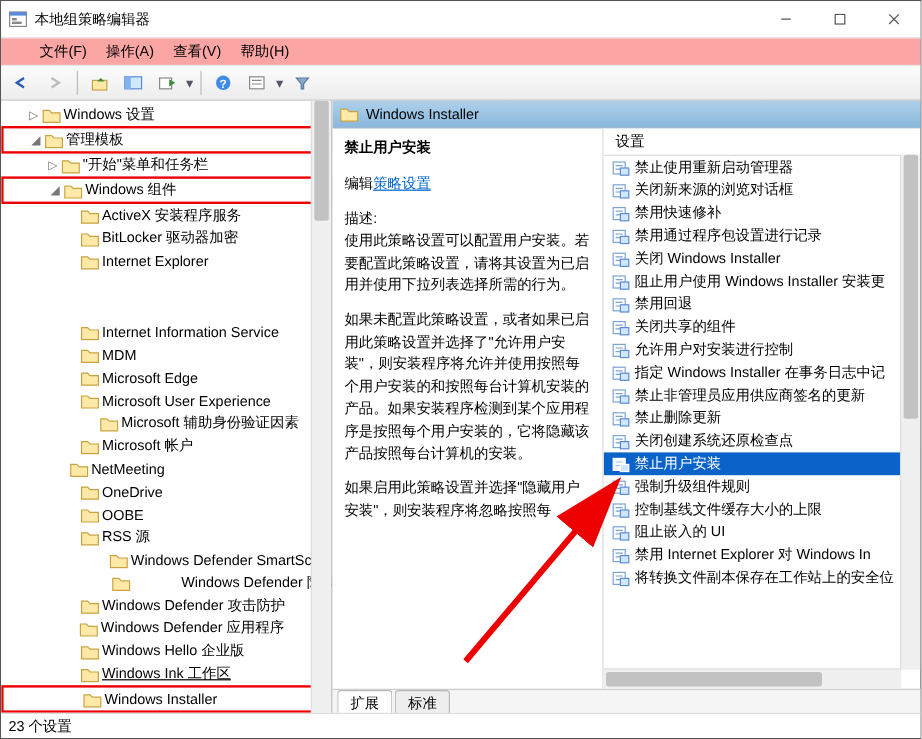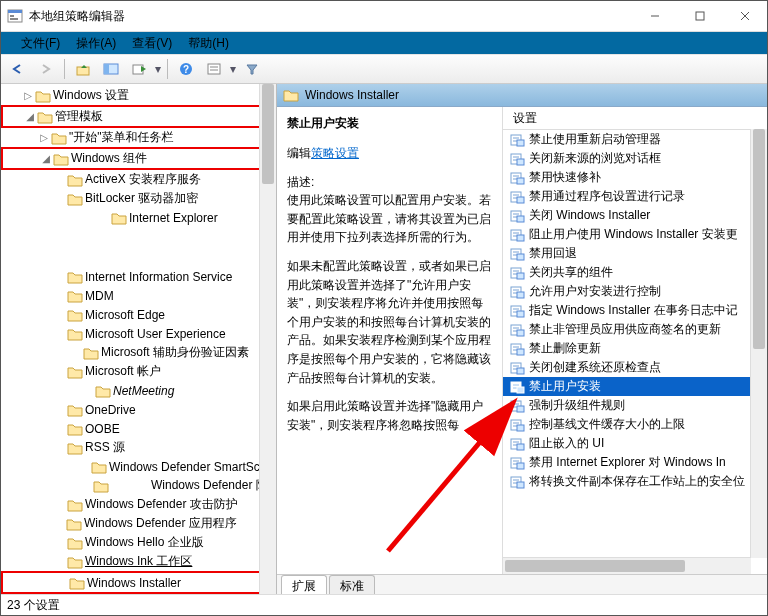--- a/index.html
+++ b/index.html
@@ -3,21 +3,21 @@
 <meta charset="utf-8">
 <style>
 html,body{margin:0;padding:0;font-family:"Microsoft YaHei","Segoe UI",sans-serif;font-size:12px;color:#000;background:#fff;overflow:hidden}
 .window{width:768px;height:616px;border:1px solid #555;background:#fff;position:relative;box-sizing:border-box}
 
 .titlebar{height:30px;display:flex;align-items:center;padding-left:6px;background:#fff;border-bottom:1px solid #ddd}
 .titlebar .appicon{width:16px;height:16px;margin-right:6px}
 .titlebar .title{flex:1;font-size:12px}
 .titlebar .wbtn{width:45px;height:30px;display:flex;align-items:center;justify-content:center;color:#555}
 
-.menubar{height:22px;display:flex;align-items:center;padding-left:12px;background:#0369a1;border-bottom:1px solid #e5e5e5}
+.menubar{height:22px;display:flex;align-items:center;padding-left:24px;background:#fca5a5;border-bottom:1px solid #e5e5e5}
 .menubar .mitem{padding:2px 8px}
 
 .toolbar{height:28px;display:flex;align-items:center;gap:2px;padding:0 4px;background:linear-gradient(#fdfdfd,#ececec);border-bottom:1px solid #ccc}
 .toolbar .tbtn{width:24px;height:22px;display:flex;align-items:center;justify-content:center;border:1px solid transparent;border-radius:2px}
 .toolbar .tdrop{width:8px;display:flex;align-items:center;justify-content:center;color:#556}
 .toolbar .sep{width:1px;height:20px;background:#bbb;margin:0 3px}
 
 .body{position:absolute;top:82px;left:0;right:0;bottom:20px;display:flex;border-top:1px solid #ccc}
 .left{width:275px;border-right:1px solid #bcbcbc;overflow:hidden;position:relative;background:#fff}
 .left-scroll{position:absolute;right:0;top:0;width:16px;height:100%;background:#f0f0f0;border-left:1px solid #ddd}
@@ -201,21 +201,21 @@
           </div>
           <div class="node" style="padding-left: 52px;">
             <span class="tw"></span>
             <span class="fold">
               <svg width="16" height="14">
                 <polygon points="1,3 6,3 8,5 15,5 15,13 1,13" fill="#ffe9a8" stroke="#caa33f"></polygon>
               </svg>
             </span>
             <span class="lbl">BitLocker 驱动器加密</span>
           </div>
-          <div class="node" style="padding-left: 52px; margin-left: 44px;">
+          <div class="node" style="padding-left: 52px;">
             <span class="tw"></span>
             <span class="fold">
               <svg width="16" height="14">
                 <polygon points="1,3 6,3 8,5 15,5 15,13 1,13" fill="#ffe9a8" stroke="#caa33f"></polygon>
               </svg>
             </span>
             <span class="lbl">Internet Explorer</span>
           </div>
           <div class="node" style="padding-left: 52px; margin-top: 40px;">
             <span class="tw"></span>
@@ -264,21 +264,21 @@
           </div>
           <div class="node" style="padding-left: 52px;">
             <span class="tw"></span>
             <span class="fold">
               <svg width="16" height="14">
                 <polygon points="1,3 6,3 8,5 15,5 15,13 1,13" fill="#ffe9a8" stroke="#caa33f"></polygon>
               </svg>
             </span>
             <span class="lbl">Microsoft 帐户</span>
           </div>
-          <div class="node" style="padding-left: 80px; font-style: italic;">
+          <div class="node" style="padding-left: 43px;">
             <span class="tw"></span>
             <span class="fold">
               <svg width="16" height="14">
                 <polygon points="1,3 6,3 8,5 15,5 15,13 1,13" fill="#ffe9a8" stroke="#caa33f"></polygon>
               </svg>
             </span>
             <span class="lbl">NetMeeting</span>
           </div>
           <div class="node" style="padding-left: 52px;">
             <span class="tw"></span>

